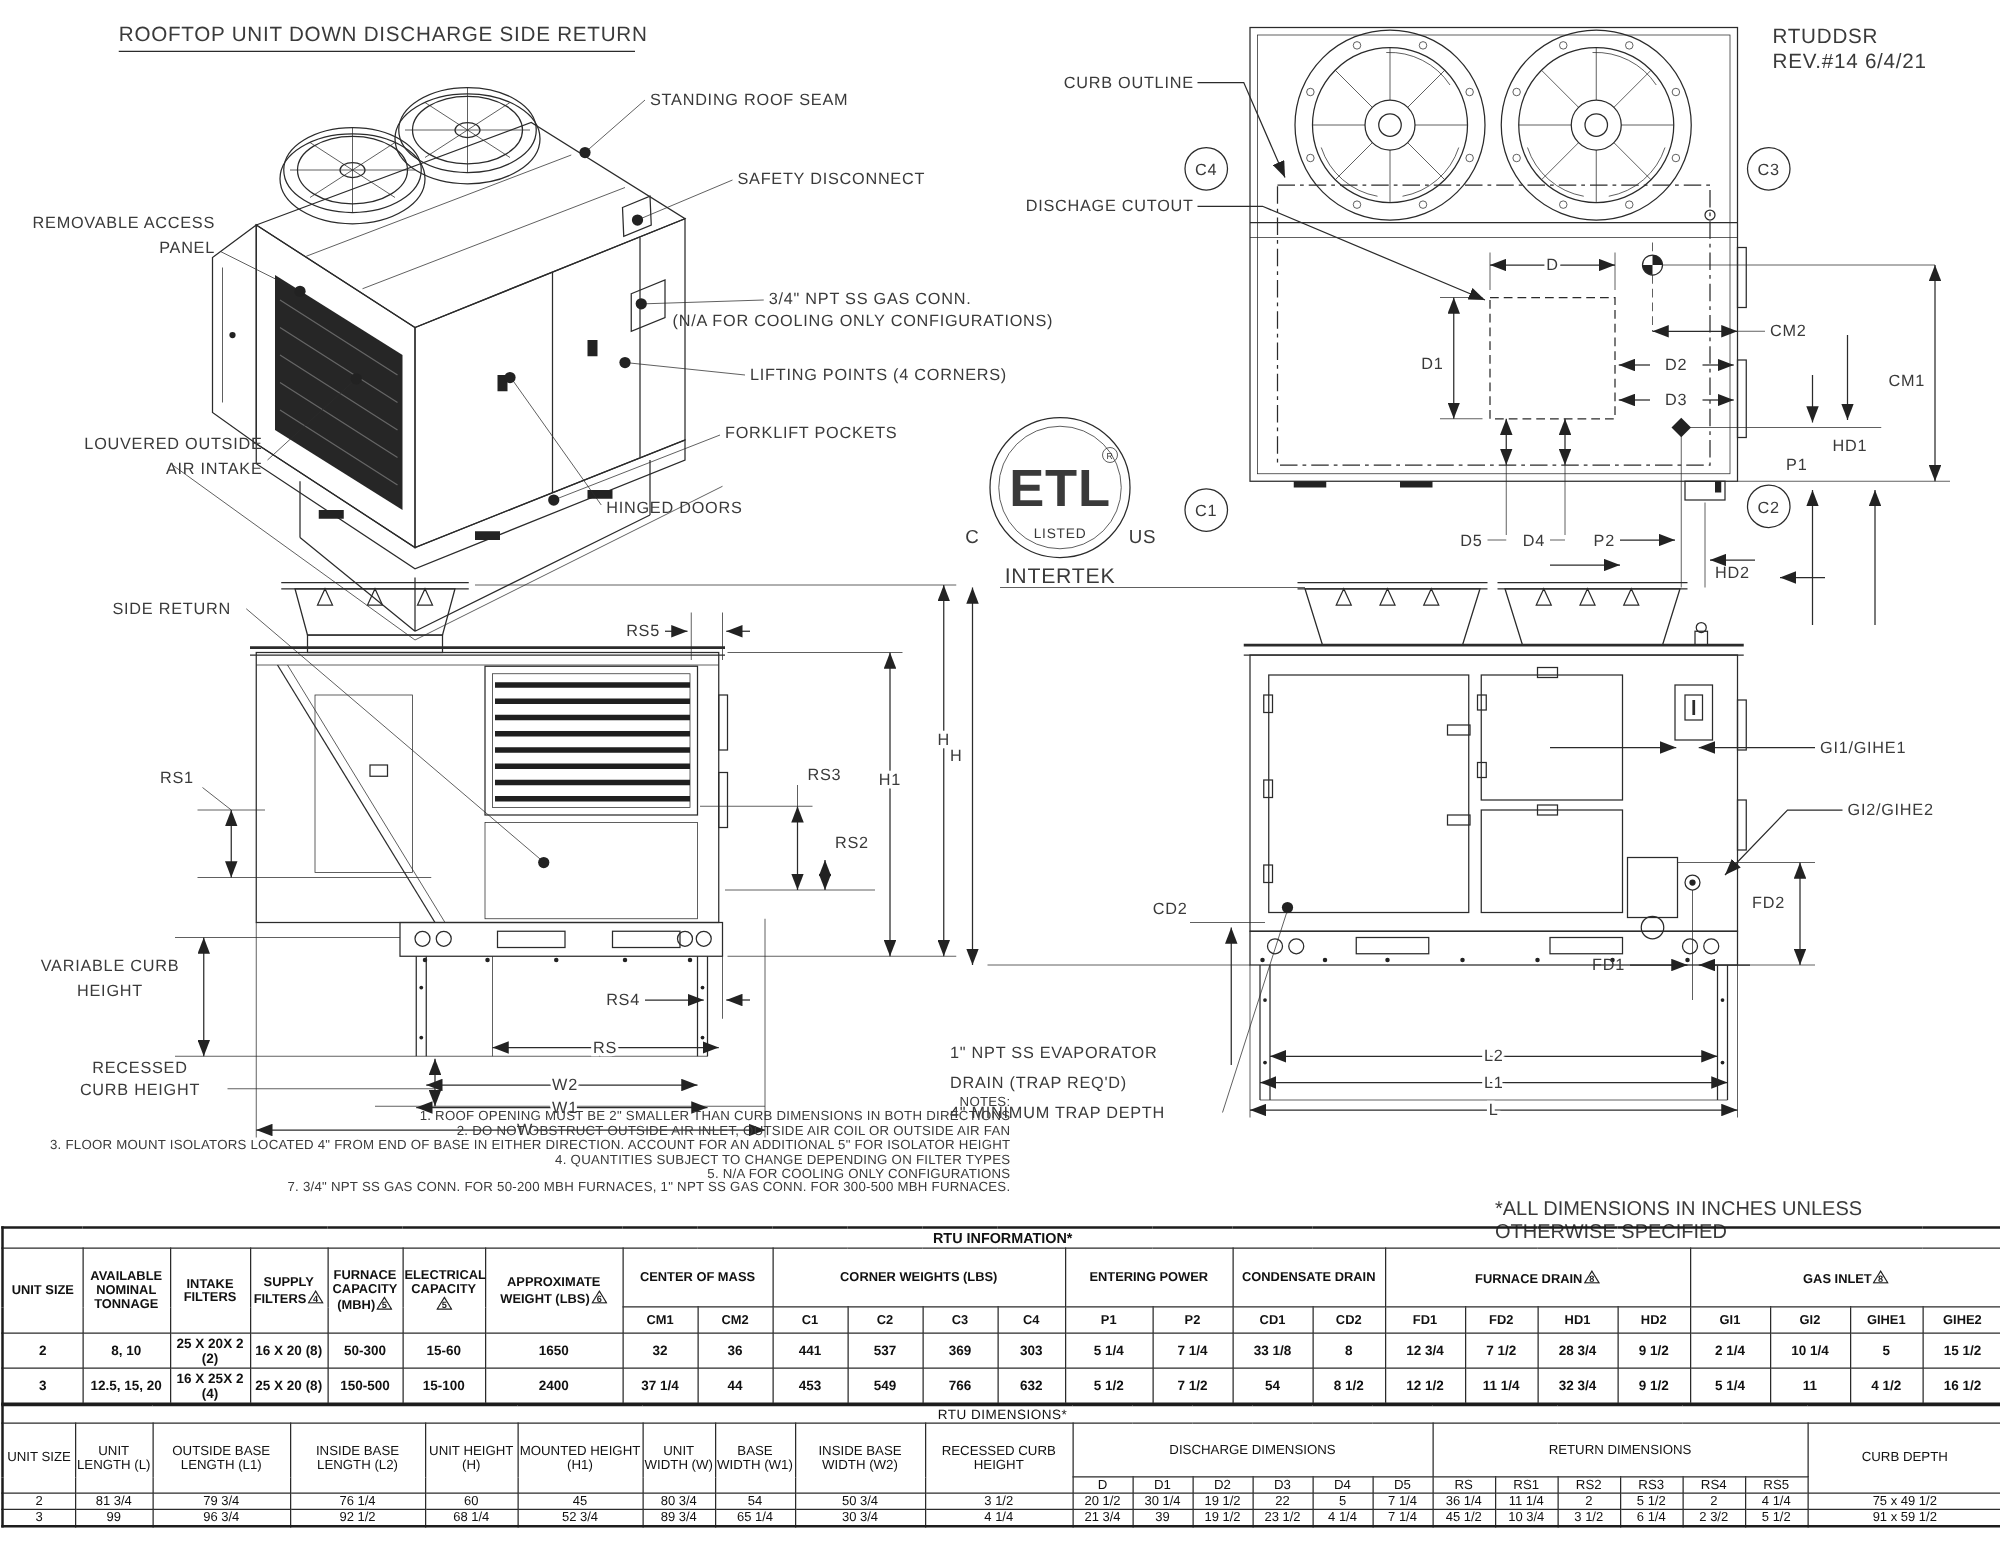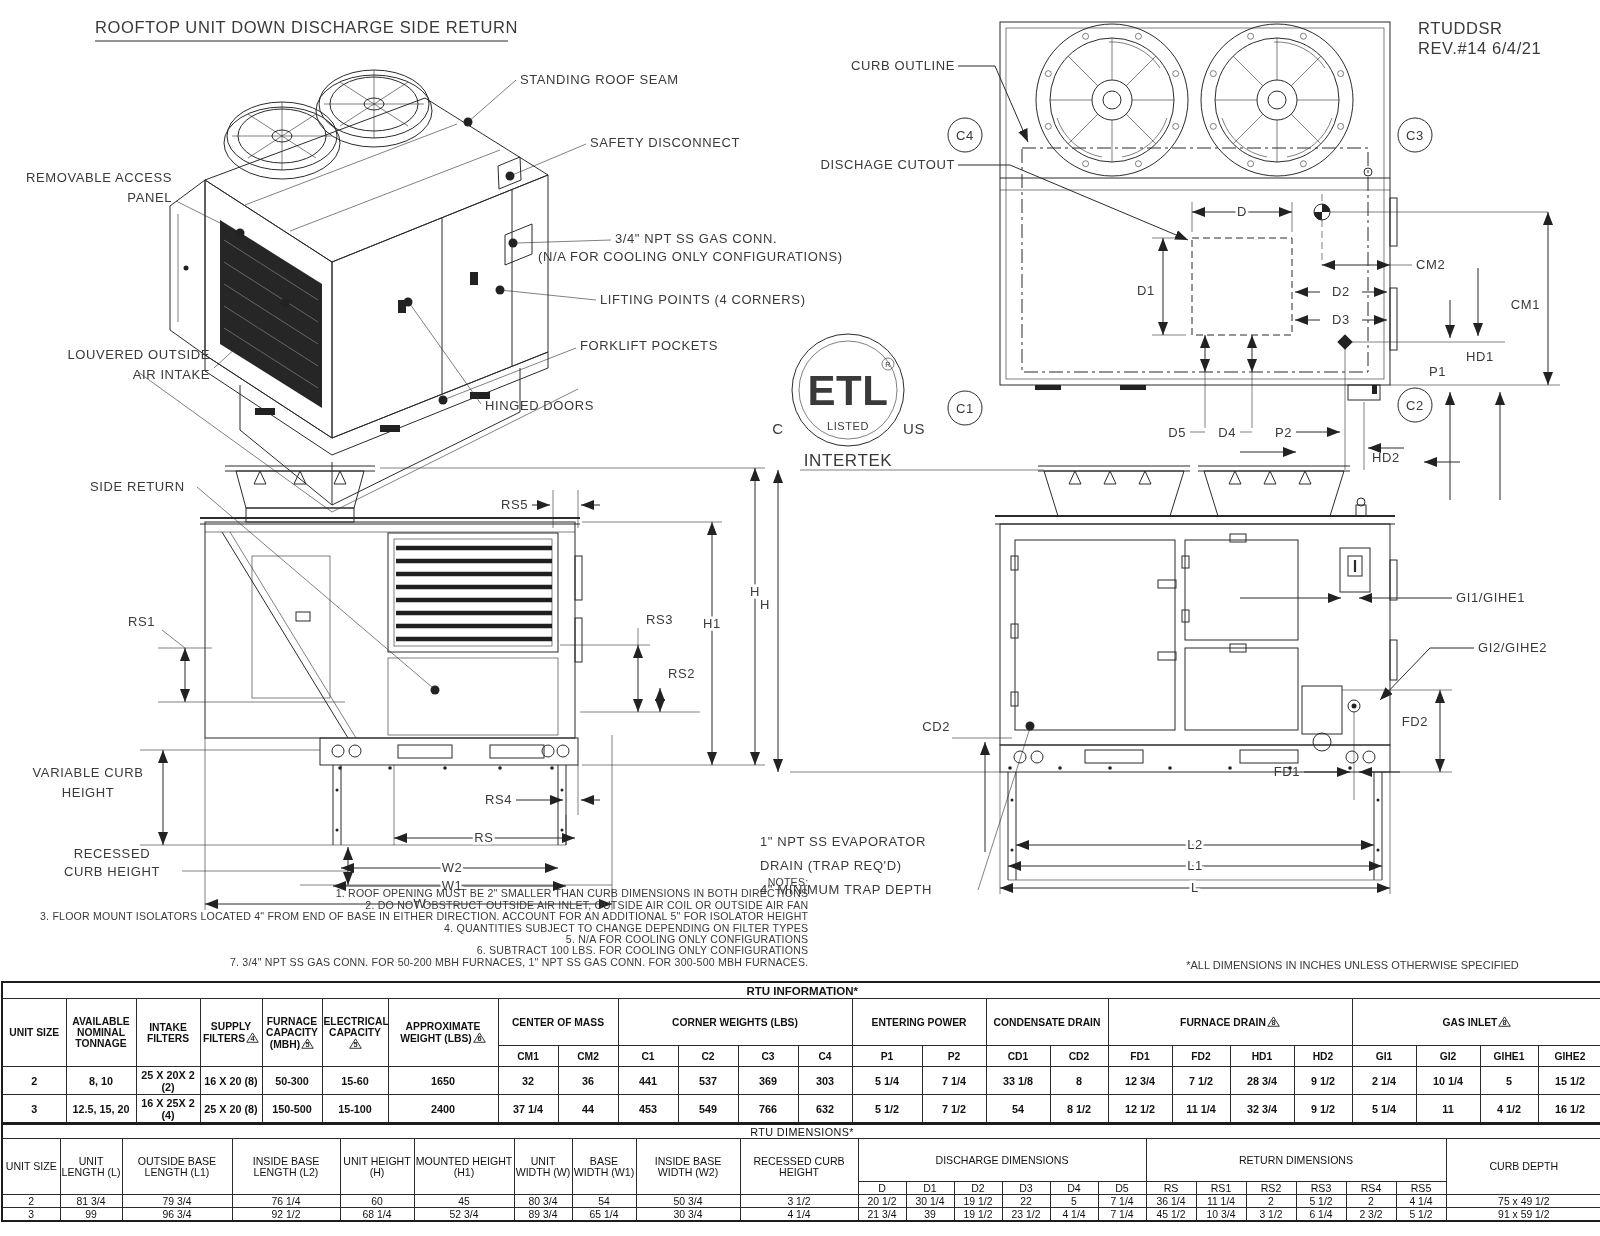--- a/index.html
+++ b/index.html
@@ -14,22 +14,22 @@
   .thin{stroke:#2b2b2b;stroke-width:.6;fill:none;}
   .thk{stroke:#2b2b2b;stroke-width:2.2;fill:none;}
   .fill{fill:#222;stroke:none;}
   .slat{stroke:#1f1f1f;stroke-width:4.5;}
   .dim{stroke:#2b2b2b;stroke-width:1;fill:none;marker-start:url(#ah);marker-end:url(#ah);}
   .dime{stroke:#2b2b2b;stroke-width:1;fill:none;marker-end:url(#ah);}
   .dash{stroke-dasharray:7 4;}
   .dd{stroke-dasharray:14 4 3 4;}
   .notes{position:absolute;left:40px;top:877px;font-size:10.6px;line-height:11.4px;
          color:#3a3a3a;letter-spacing:.2px;white-space:nowrap;text-align:right;}
-  .units-note{position:absolute;left:1160px;top:959px;width:385px;text-align:center;
-         font-size:11px;color:#3a3a3a;}
+  .units-note{position:absolute;left:1196px;top:959px;width:385px;text-align:left;
+         font-size:16px;color:#3a3a3a;}
   .tables{position:absolute;left:1px;top:981px;width:1598px;}
   table{border-collapse:collapse;table-layout:fixed;width:100%;}
   th,td{border:1px solid #2b2b2b;text-align:center;vertical-align:middle;
         padding:0 1px;color:#111;}
   #t1,#t2{border:2px solid #1d1d1d;}
   #t1 .ttl{height:15px;font-size:11.5px;font-weight:700;}
   #t1 thead tr:nth-child(2) th{height:46px;font-size:10.3px;font-weight:700;line-height:11px;}
   #t1 thead tr:nth-child(3) th{height:20px;font-size:10.3px;font-weight:700;}
   #t1 tbody td{height:27px;font-size:10.8px;font-weight:700;}
   #t2{margin-top:-1px;}
@@ -442,21 +442,20 @@
   </g>
 </svg>
 
 <div class="notes">
   <div>NOTES:</div>
   <div>1. ROOF OPENING MUST BE 2" SMALLER THAN CURB DIMENSIONS IN BOTH DIRECTIONS</div>
   <div>2. DO NOT OBSTRUCT OUTSIDE AIR INLET, OUTSIDE AIR COIL OR OUTSIDE AIR FAN</div>
   <div>3. FLOOR MOUNT ISOLATORS LOCATED 4" FROM END OF BASE IN EITHER DIRECTION. ACCOUNT FOR AN ADDITIONAL 5" FOR ISOLATOR HEIGHT</div>
   <div>4. QUANTITIES SUBJECT TO CHANGE DEPENDING ON FILTER TYPES</div>
   <div>5. N/A FOR COOLING ONLY CONFIGURATIONS</div>
-  <div>6. SUBTRACT 100 LBS. FOR COOLING ONLY CONFIGURATIONS</div>
   <div>7. 3/4" NPT SS GAS CONN. FOR 50-200 MBH FURNACES, 1" NPT SS GAS CONN. FOR 300-500 MBH FURNACES.</div>
 </div>
 
 <div class="units-note">*ALL DIMENSIONS IN INCHES UNLESS OTHERWISE SPECIFIED</div>
 
 <div class="tables">
   <table id="t1">
     <colgroup>
       <col style="width:64px">
           <col style="width:70px">

